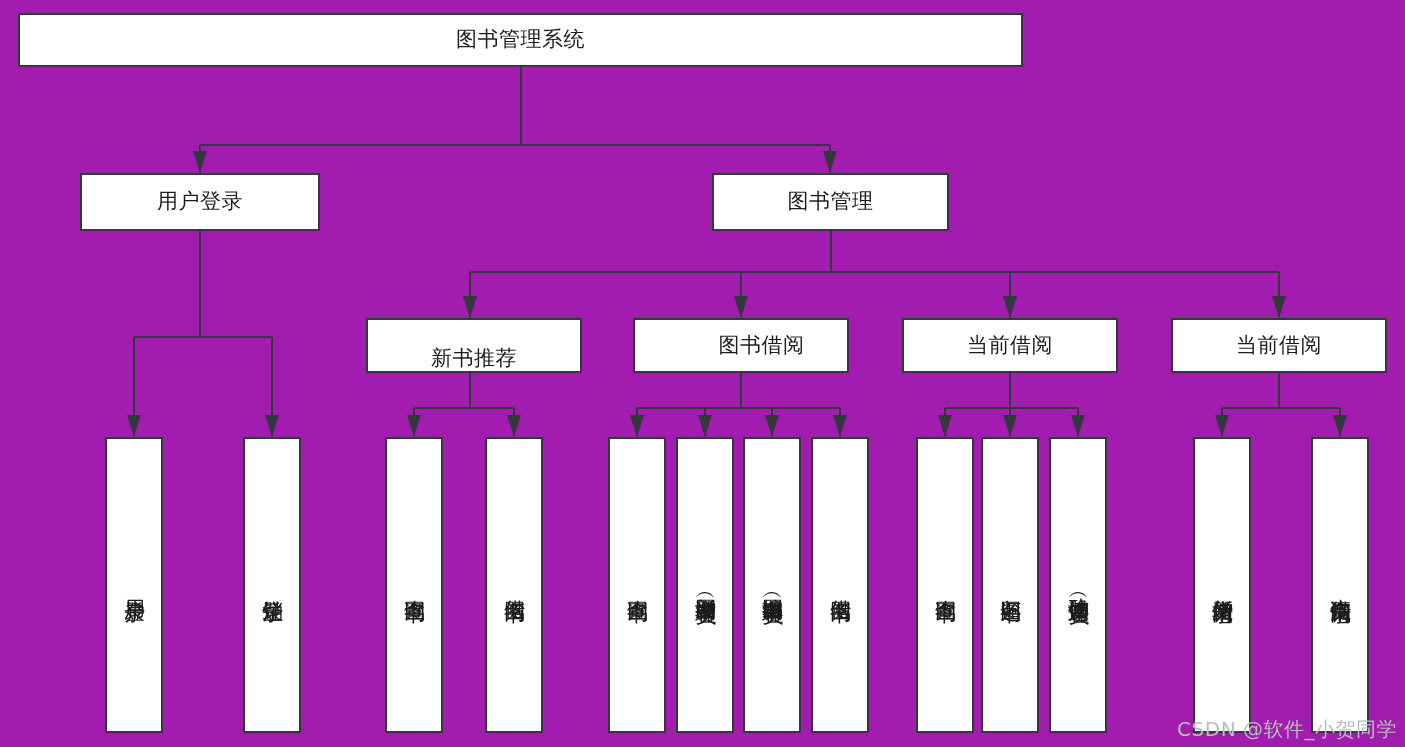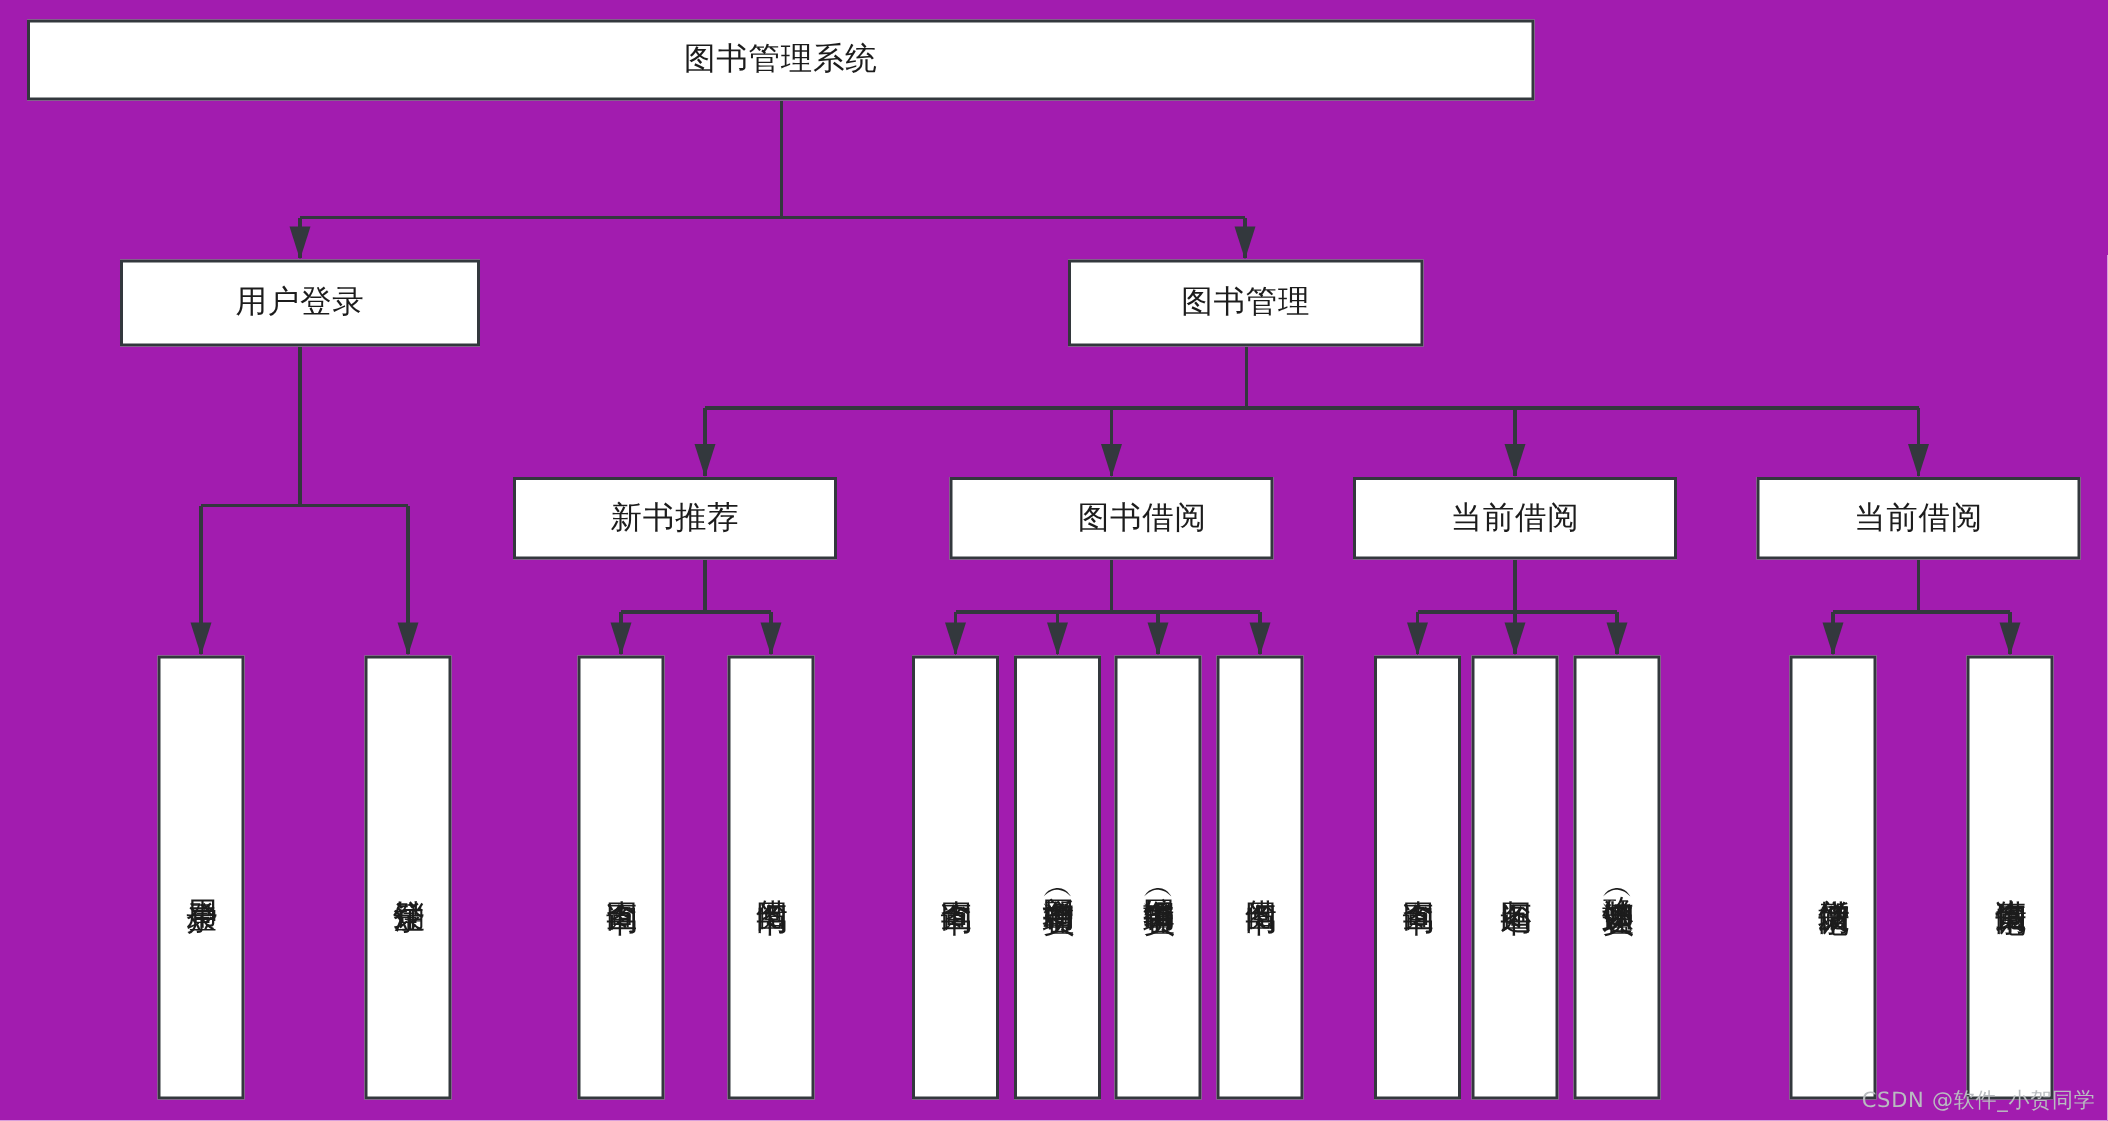--- a/index.html
+++ b/index.html
@@ -58,21 +58,21 @@
     font-size: 21px;
     line-height: 1.30;
     letter-spacing: 1px;
     text-align: center;
     max-height: 100%;
   }
   #watermark {
     position: absolute;
     right: 8px;
     bottom: 4px;
-    font-size: 14px;
+    font-size: 20px;
     color: #b9bcc0;
     letter-spacing: 0.5px;
     white-space: nowrap;
     user-select: none;
     margin-left: 28px;
   }
 </style>
 </head>
 <body>
 
@@ -137,21 +137,21 @@
     <span class="node-label">图书管理系统</span>
   </div>
 
   <div id="node-layer">
       <div class="node branch" id="node-user-login" style="left: 80px; top: 173px; width: 240px; height: 58px;">
         <span class="node-label">用户登录</span>
       </div>
       <div class="node branch" id="node-book-manage" style="left: 712px; top: 173px; width: 237px; height: 58px;">
         <span class="node-label">图书管理</span>
       </div>
-      <div class="node branch" id="node-new-book-rec" style="left: 342px; top: 318px; width: 216px; height: 55px;">
+      <div class="node branch" id="node-new-book-rec" style="left: 366px; top: 318px; width: 216px; height: 55px; align-items: flex-end;">
         <span class="node-label">新书推荐</span>
       </div>
       <div class="node branch" id="node-book-borrow" style="left: 633px; top: 318px; width: 216px; height: 55px; padding-left: 41px;">
         <span class="node-label">图书借阅</span>
       </div>
       <div class="node branch" id="node-current-borrow" style="left: 902px; top: 318px; width: 216px; height: 55px; align-items: center;">
         <span class="node-label">当前借阅</span>
       </div>
       <div class="node branch" id="node-borrow-record" style="left: 1171px; top: 318px; width: 216px; height: 55px;">
         <span class="node-label">当前借阅</span>

